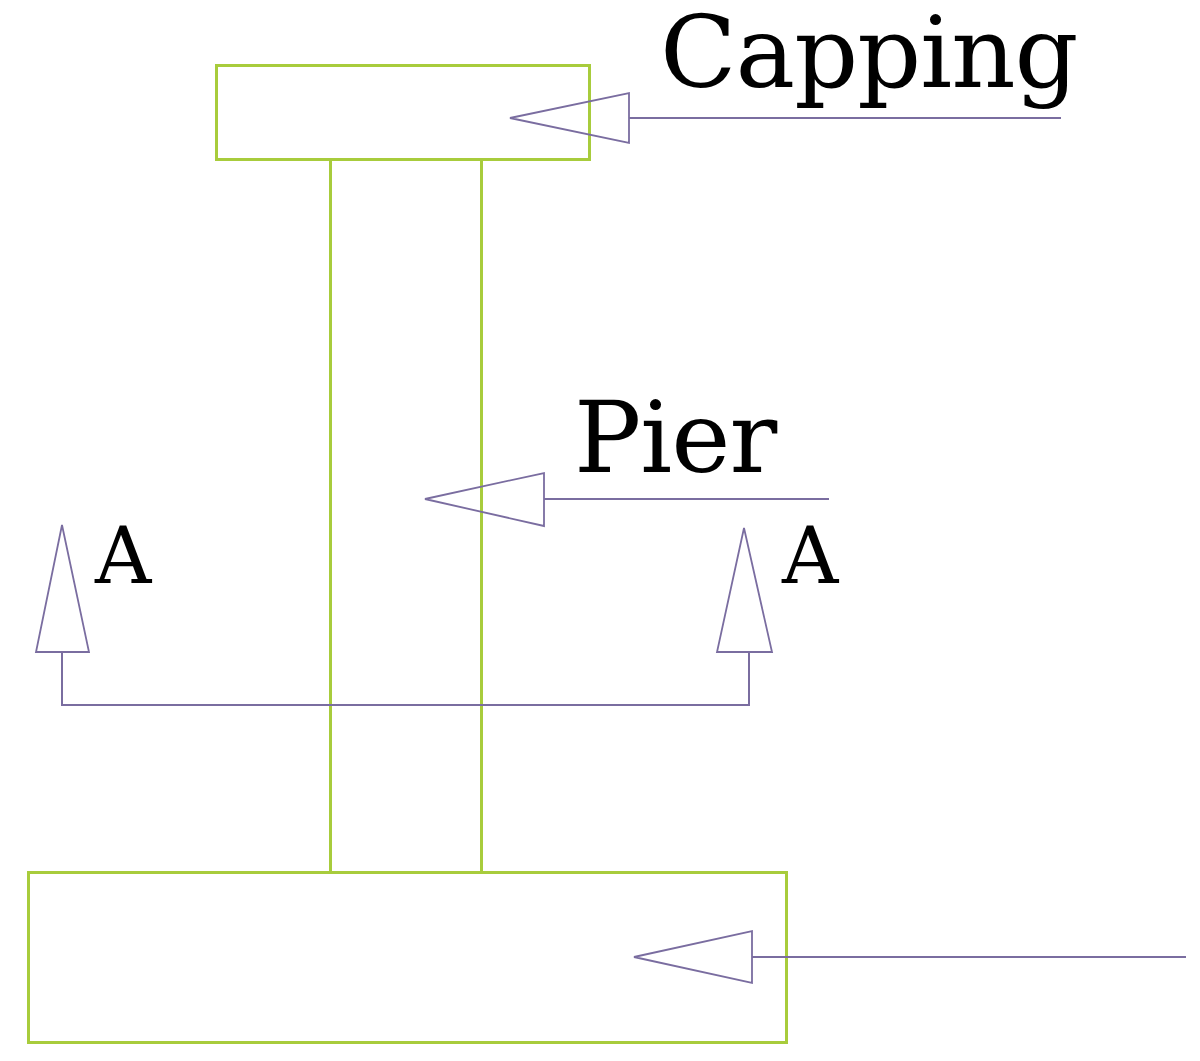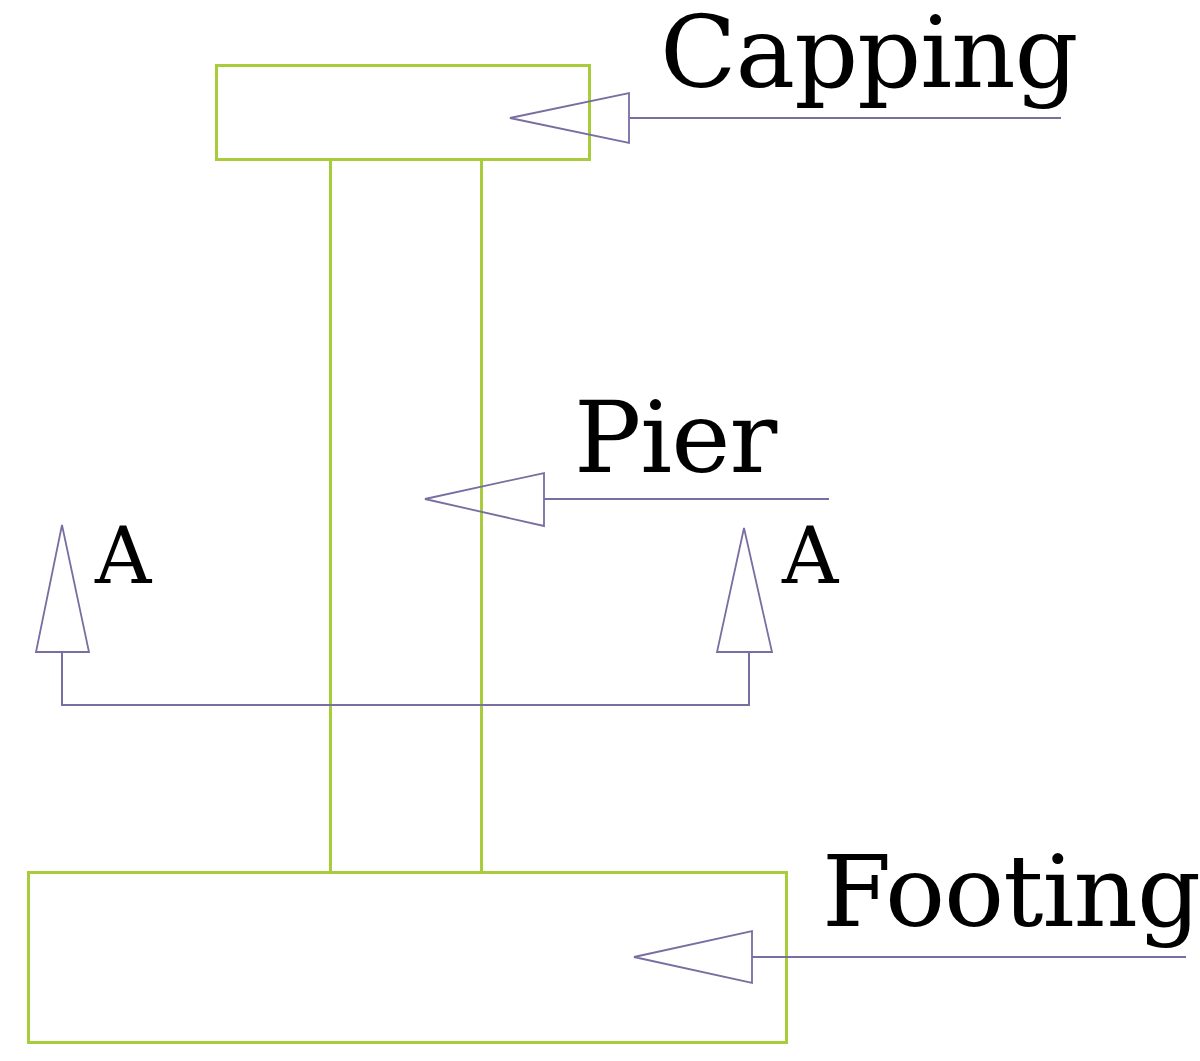--- a/index.html
+++ b/index.html
@@ -75,19 +75,18 @@
     <polyline class="annotation-stroke" points="62,652 62,705 749,705 749,652"></polyline>
 
     <polygon class="arrowhead" points="62,525 36,652 89,652"></polygon>
     <polygon class="arrowhead" points="744,528 717,652 772,652"></polygon>
   </svg>
 
   <div class="label label-pier">Pier</div>
 
   <div class="label label-capping">Capping</div>
 
-  <div class="label label-footing">Footing</div>
 
   <div class="label label-section-a-left">A</div>
 
   <div class="label label-section-a-right">A</div>
 
 </div>
 
 </body></html>

